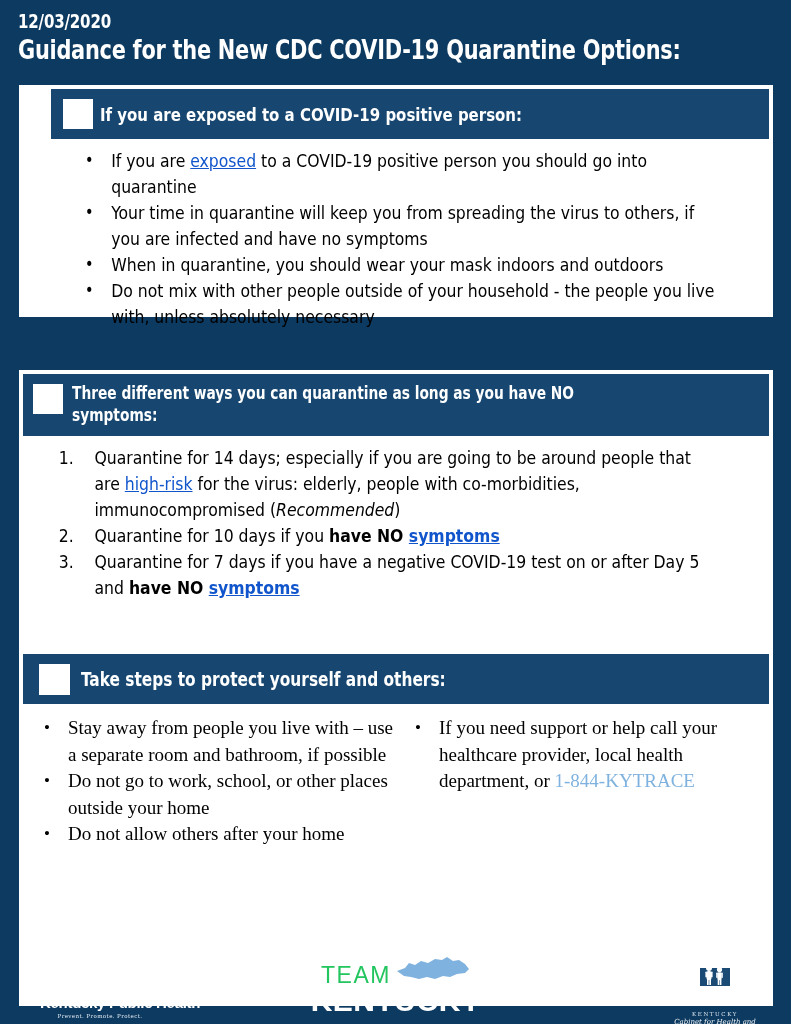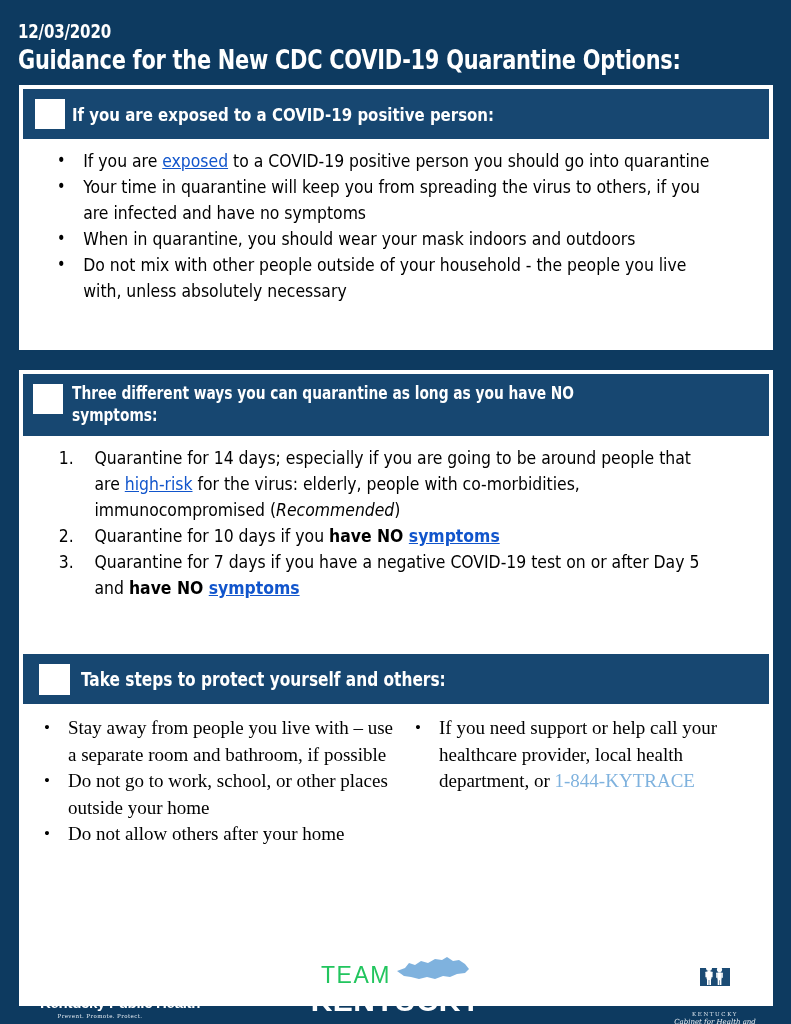--- a/index.html
+++ b/index.html
@@ -5,21 +5,21 @@
   * { margin:0; padding:0; box-sizing:border-box; }
   html,body { width:791px; height:1024px; }
   body{
     background:#0d3a60;
     font-family:"Liberation Sans", sans-serif;
     overflow:hidden;
     position:relative;
   }
 
   
-  .doc-head{ padding:20px 0 6px 18px; }
+  .doc-head{ padding:10px 0 6px 18px; }
   .doc-date{
     color:#ffffff;
     font-family:"DejaVu Sans Condensed","Liberation Sans Narrow","Liberation Sans",sans-serif;
     font-weight:bold;
     font-size:19px;
     letter-spacing:-0.2px;
     line-height:22px;
     transform:scaleX(0.88);
     transform-origin:left center;
   }
@@ -38,21 +38,21 @@
 
   
   .card{
     position:absolute;
     left:20px;
     width:752px;
     background:#ffffff;
     border:2px solid #ffffff;
     outline:1px solid #ffffff;
   }
-  #card-1{ top:86px; height:263px; }
+  #card-1{ top:86px; height:230px;padding-left:28px; }
   #card-2{ top:371px; height:322px; }
   #card-3{ top:651px; height:354px; }
 
   .card-head{
     background:#174771;
     display:flex;
     align-items:flex-start;
     padding:8px 10px 8px 10px;
     margin:1px;
   }

